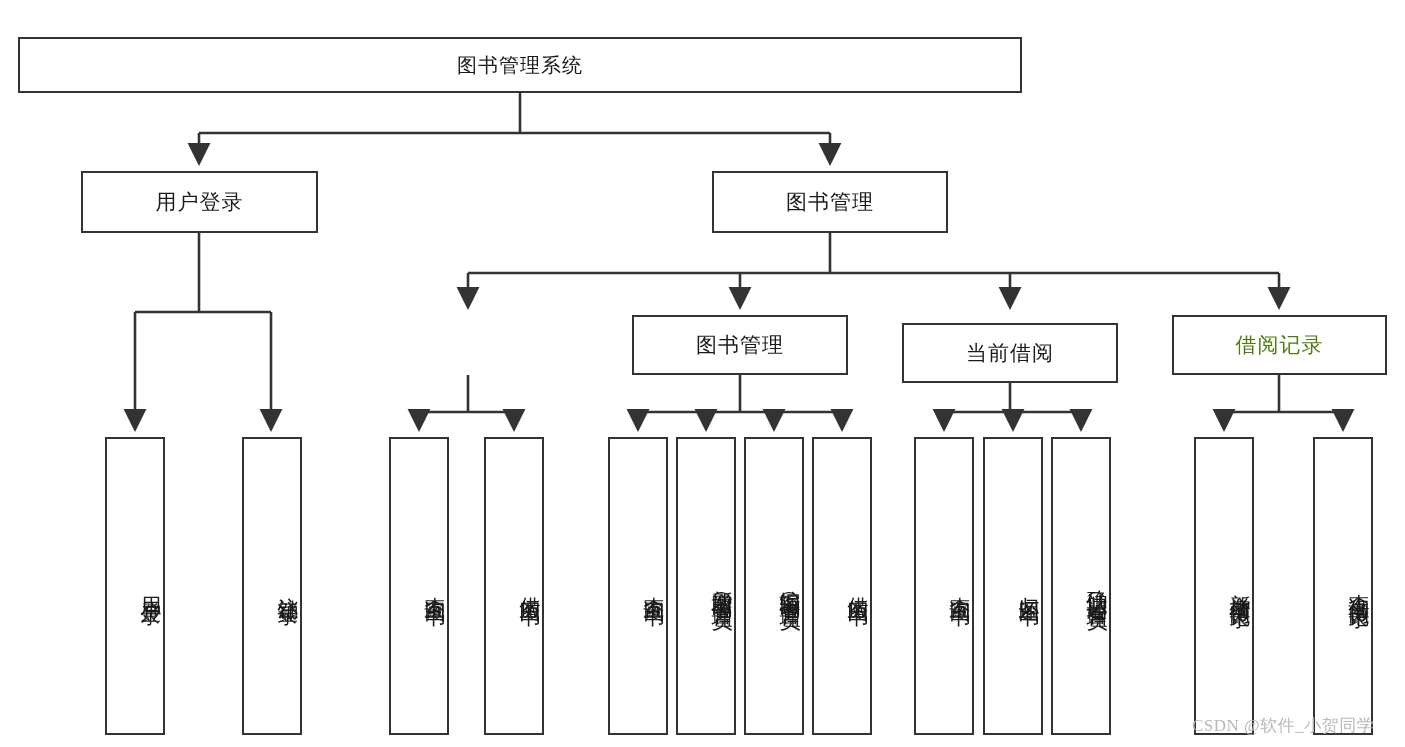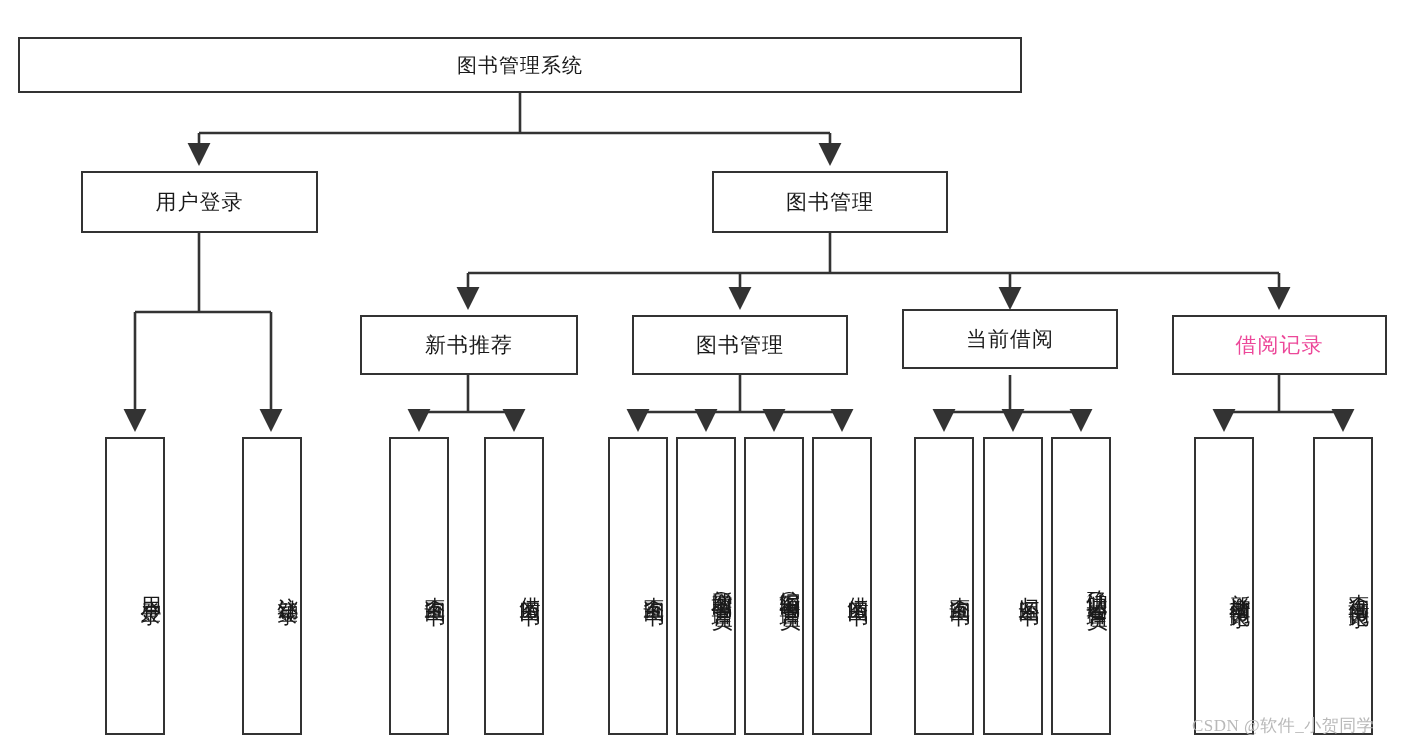--- a/index.html
+++ b/index.html
@@ -124,24 +124,23 @@
       <path d="M 1224 412 L 1224 428" marker-end="url(#arrow)"></path>
       <path d="M 1343 412 L 1343 428" marker-end="url(#arrow)"></path>
     </g>
   </svg>
 
   <div class="node horizontal root" style="left: 18px; top: 12px; width: 1004px; height: 56px; border-color: rgb(51, 51, 51); background: rgb(255, 255, 255); color: rgb(26, 26, 26);">图书管理系统</div>
 
   <div class="node horizontal" style="left: 81px; top: 171px; width: 237px; height: 62px; border-color: rgb(51, 51, 51); background: rgb(255, 255, 255); color: rgb(26, 26, 26);">用户登录</div>
   <div class="node horizontal" style="left: 712px; top: 171px; width: 236px; height: 62px; border-color: rgb(51, 51, 51); background: rgb(255, 255, 255); color: rgb(26, 26, 26);">图书管理</div>
 
-  <div class="node horizontal" style="left: 360px; top: 315px; width: 218px; height: 60px; border-color: rgb(51, 51, 51); background: rgb(255, 255, 255); color: rgb(26, 26, 26);">新书推荐</div>
   <div class="node horizontal" style="left: 632px; top: 315px; width: 216px; height: 60px; border-color: rgb(51, 51, 51); background: rgb(255, 255, 255); color: rgb(26, 26, 26);">图书管理</div>
-  <div class="node horizontal" style="left: 902px; top: 309px; width: 216px; height: 60px; border-color: rgb(51, 51, 51); background: rgb(255, 255, 255); color: rgb(26, 26, 26);">当前借阅</div>
-  <div class="node horizontal" style="left: 1172px; top: 315px; width: 215px; height: 60px; border-color: rgb(51, 51, 51); background: rgb(255, 255, 255); color: #ec4899;">借阅记录</div>
+  <div class="node horizontal" style="left: 902px; top: 323px; width: 216px; height: 60px; border-color: rgb(51, 51, 51); background: rgb(255, 255, 255); color: rgb(26, 26, 26);">当前借阅</div>
+  <div class="node horizontal" style="left: 1172px; top: 315px; width: 215px; height: 60px; border-color: rgb(51, 51, 51); background: rgb(255, 255, 255); color: #4d7c0f;">借阅记录</div>
 
   <div class="node vertical" style="left: 105px; top: 437px; width: 60px; height: 298px; border-color: rgb(51, 51, 51); background: rgb(255, 255, 255); color: rgb(26, 26, 26);">
     <span class="label">用户登录</span>
   </div>
   <div class="node vertical" style="left: 242px; top: 437px; width: 60px; height: 298px; border-color: rgb(51, 51, 51); background: rgb(255, 255, 255); color: rgb(26, 26, 26);">
     <span class="label">注销登录</span>
   </div>
   <div class="node vertical" style="left: 389px; top: 437px; width: 60px; height: 298px; border-color: rgb(51, 51, 51); background: rgb(255, 255, 255); color: rgb(26, 26, 26);">
     <span class="label">查询图书</span>
   </div>

